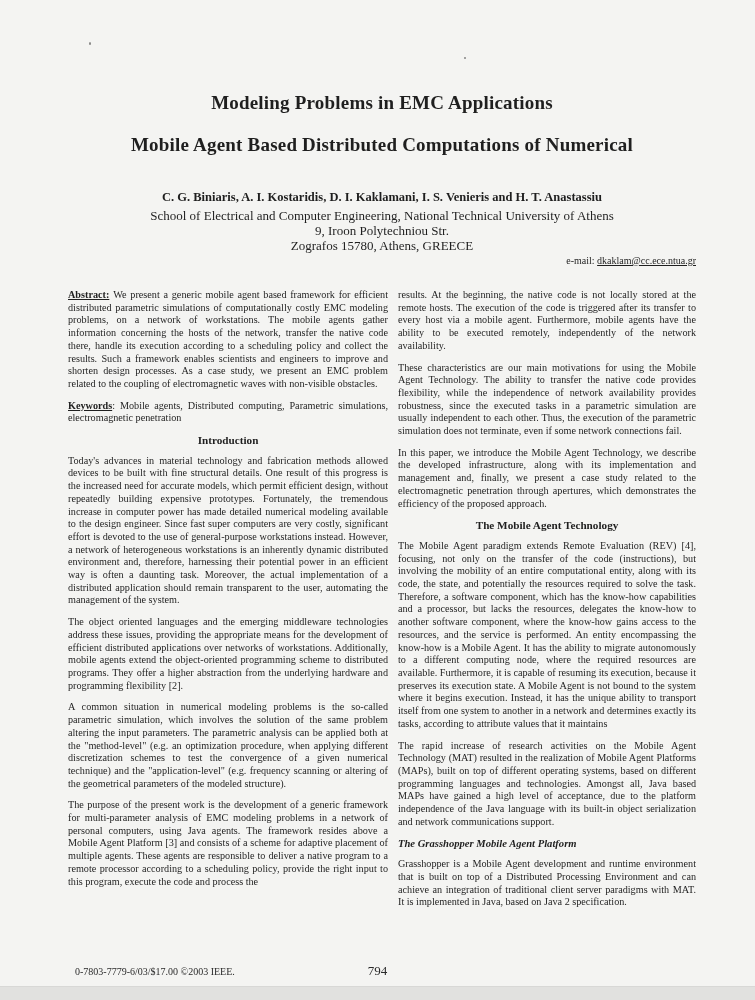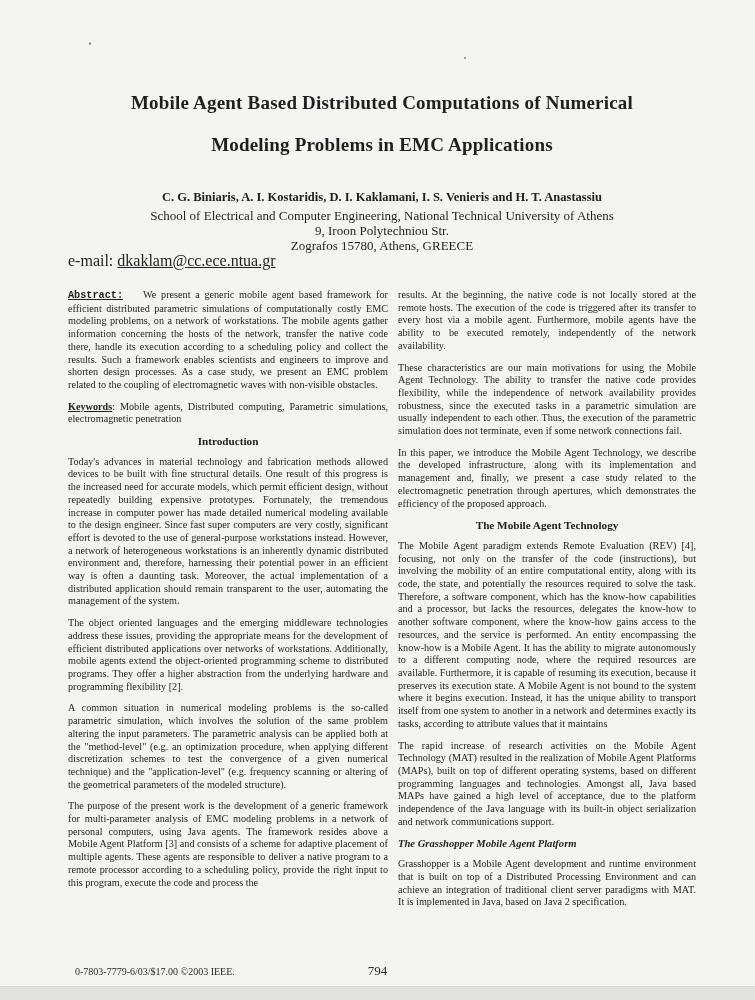--- a/index.html
+++ b/index.html
@@ -35,22 +35,22 @@
     font-size: 12.5px;
     font-weight: bold;
   }
   .affil, .addr {
     text-align: center;
     font-size: 13px;
     line-height: 15px;
   }
   .affil { margin-top: 3px; }
   .email-line {
-    text-align: left;
-    font-size: 16px;
+    text-align: right;
+    font-size: 10px;
     line-height: 15px;
   }
   .email-link {
     text-decoration: underline;
     color: #1f1f1f;
     cursor: pointer;
   }
   .columns {
     display: flex;
     gap: 10px;
@@ -59,21 +59,21 @@
     font-size: 10.2px;
     line-height: 12.7px;
   }
   .col-left  { width: 320px; }
   .col-right { width: 298px; }
   .columns p { margin: 0 0 9px 0; }
   .lbl-underline {
     font-weight: bold;
     text-decoration: underline;
   }
-  .abstract-label { margin-right: 20px; font-family: Liberation Mono, monospace; }
+  .abstract-label { margin-right: 4px; }
   .h-center {
     text-align: center;
     font-weight: bold;
     font-size: 11.2px;
     margin: 4px 0 8px 0;
   }
   .h-sub {
     text-align: left;
     font-weight: bold;
     font-style: italic;
@@ -116,22 +116,22 @@
 </style>
 </head>
 <body>
 
 <div class="scan-speck speck-1"></div>
 <div class="scan-speck speck-2"></div>
 
 <div class="page">
 
   <div class="title">
+    <div>Modeling Problems in EMC Applications</div>
     <div>Mobile Agent Based Distributed Computations of Numerical</div>
-    <div>Modeling Problems in EMC Applications</div>
   </div>
 
   <div class="authors">C. G. Biniaris, A. I. Kostaridis, D. I. Kaklamani, I. S. Venieris and H. T. Anastassiu</div>
   <div class="affil">School of Electrical and Computer Engineering, National Technical University of Athens</div>
   <div class="addr">9, Iroon Polytechniou Str.</div>
   <div class="addr">Zografos 15780, Athens, GREECE</div>
   <div class="email-line"><span>e-mail: </span><span class="email-link">dkaklam@cc.ece.ntua.gr</span></div>
 
   <div class="columns">
 

